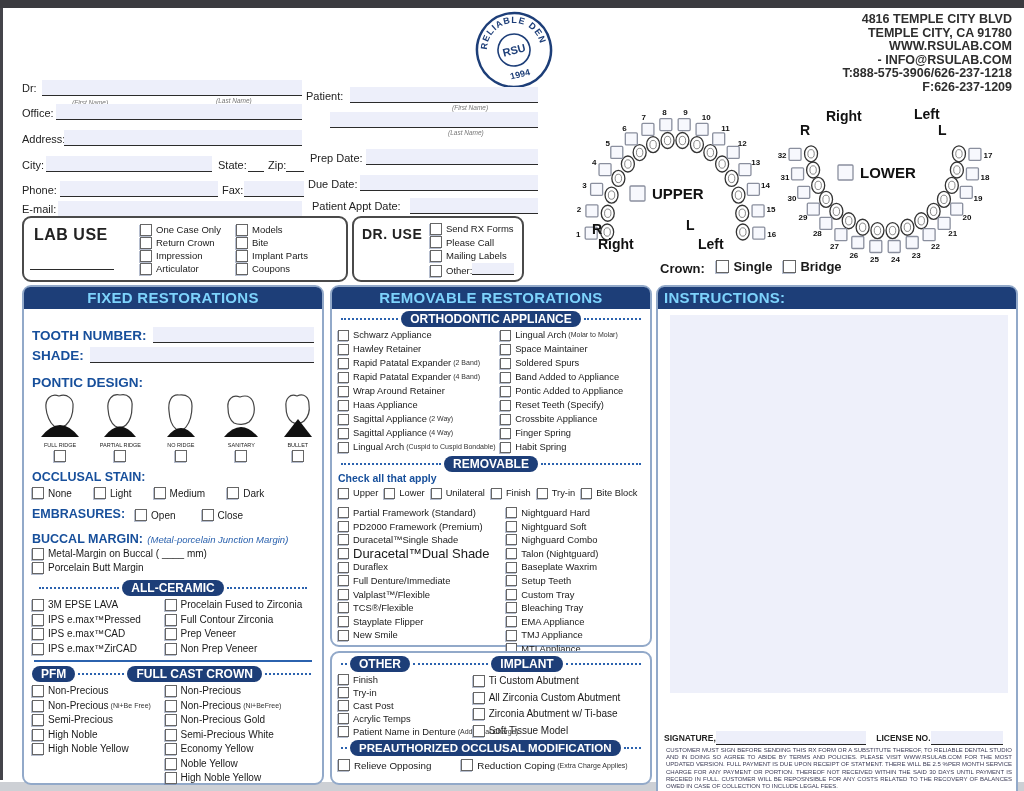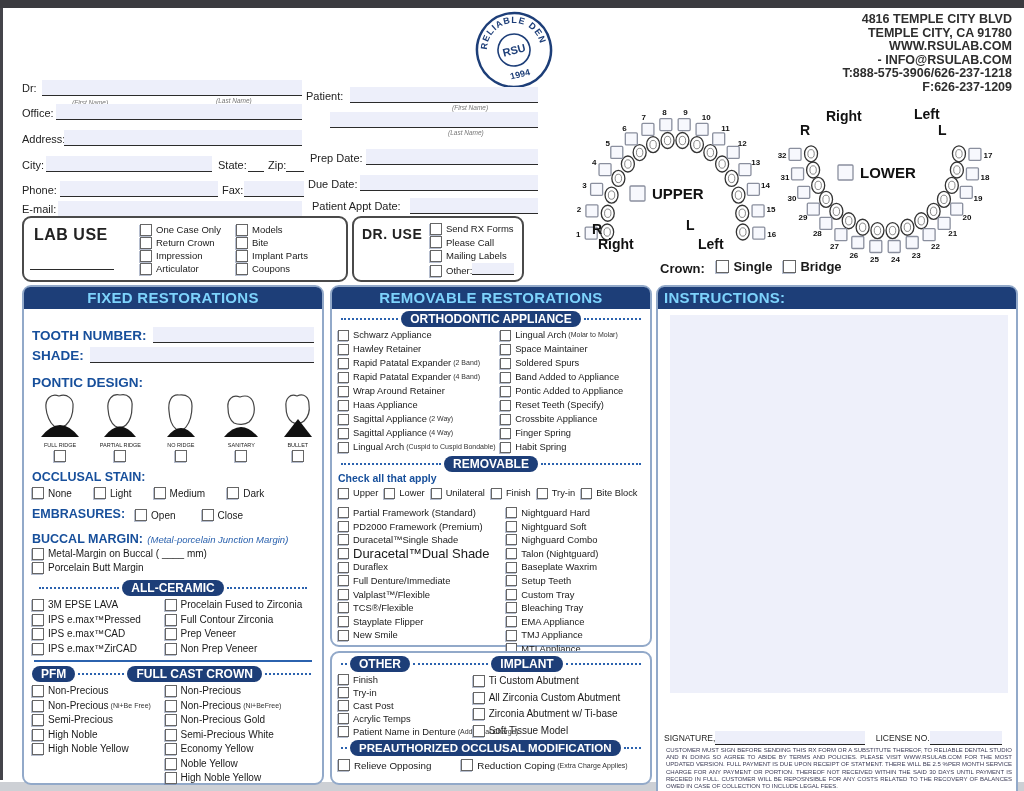--- a/index.html
+++ b/index.html
@@ -45,21 +45,21 @@
         box-shadow:-1px 1px 0 rgba(110,125,160,.5);margin-top:1px;}
   
   .tooth{fill:#fff;stroke:#333;stroke-width:1.3;}
   .tbox{fill:#f7f8fd;stroke:#8a8f9e;stroke-width:1.3;}
   .tnum{font-size:8px;font-weight:bold;fill:#111;}
   .tside{font-size:14px;font-weight:bold;fill:#111;}
   .tmid{font-size:15px;font-weight:bold;fill:#111;}
   
   .fillarea{position:absolute;background:#eef0fa;}
   .fineprint{font-size:6px;line-height:7.2px;color:#3a3a55;text-align:justify;}
-  .sig{font-size:8.5px;font-weight:normal;color:#222;white-space:nowrap;}
+  .sig{font-size:8.5px;font-weight:bold;color:#222;white-space:nowrap;}
   .sigline{display:inline-block;border-bottom:1.5px solid #222;height:13px;background:#edeffa;vertical-align:bottom;}
 </style>
 </head>
 <body>
 
 <div id="page">
   <div class="topbar"></div>
   <div class="leftbar"></div>
   <div class="botbar"></div>
 

